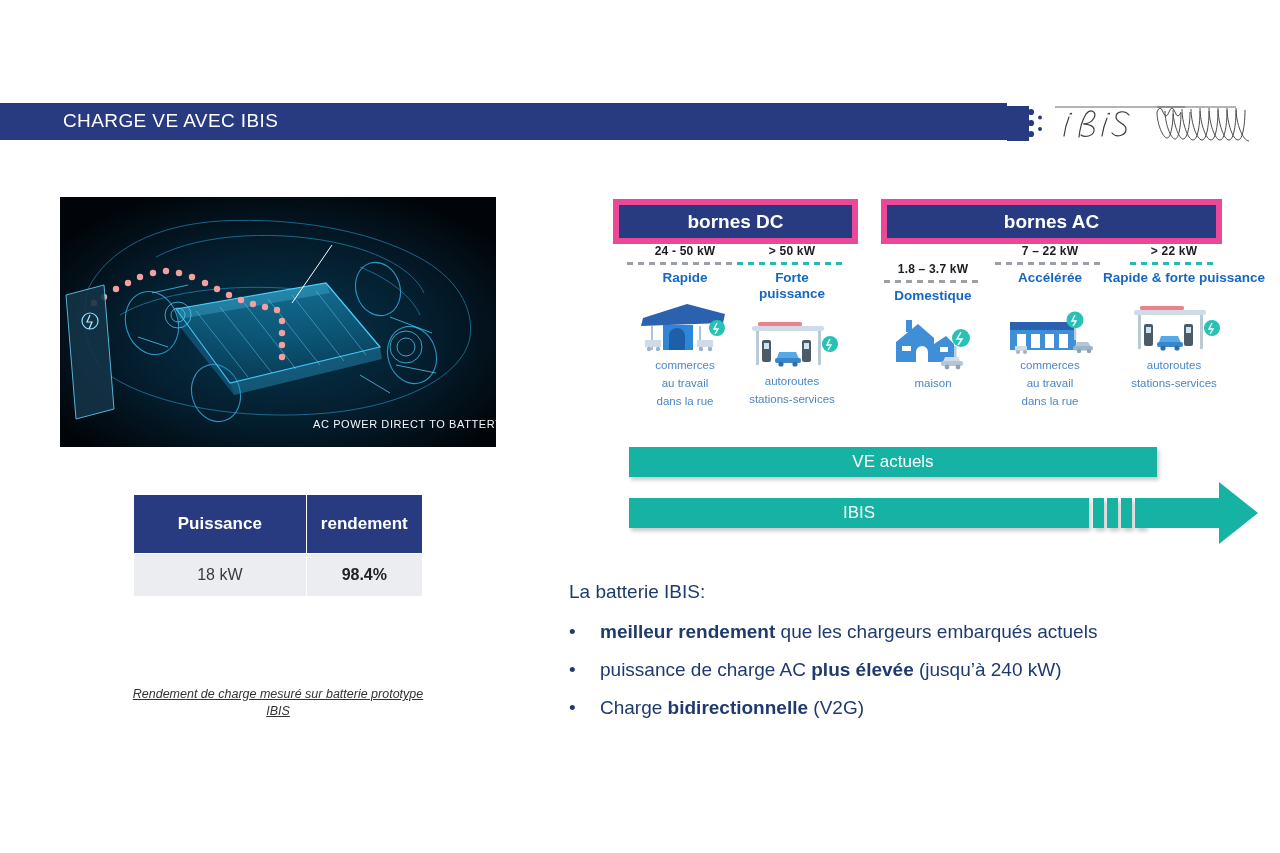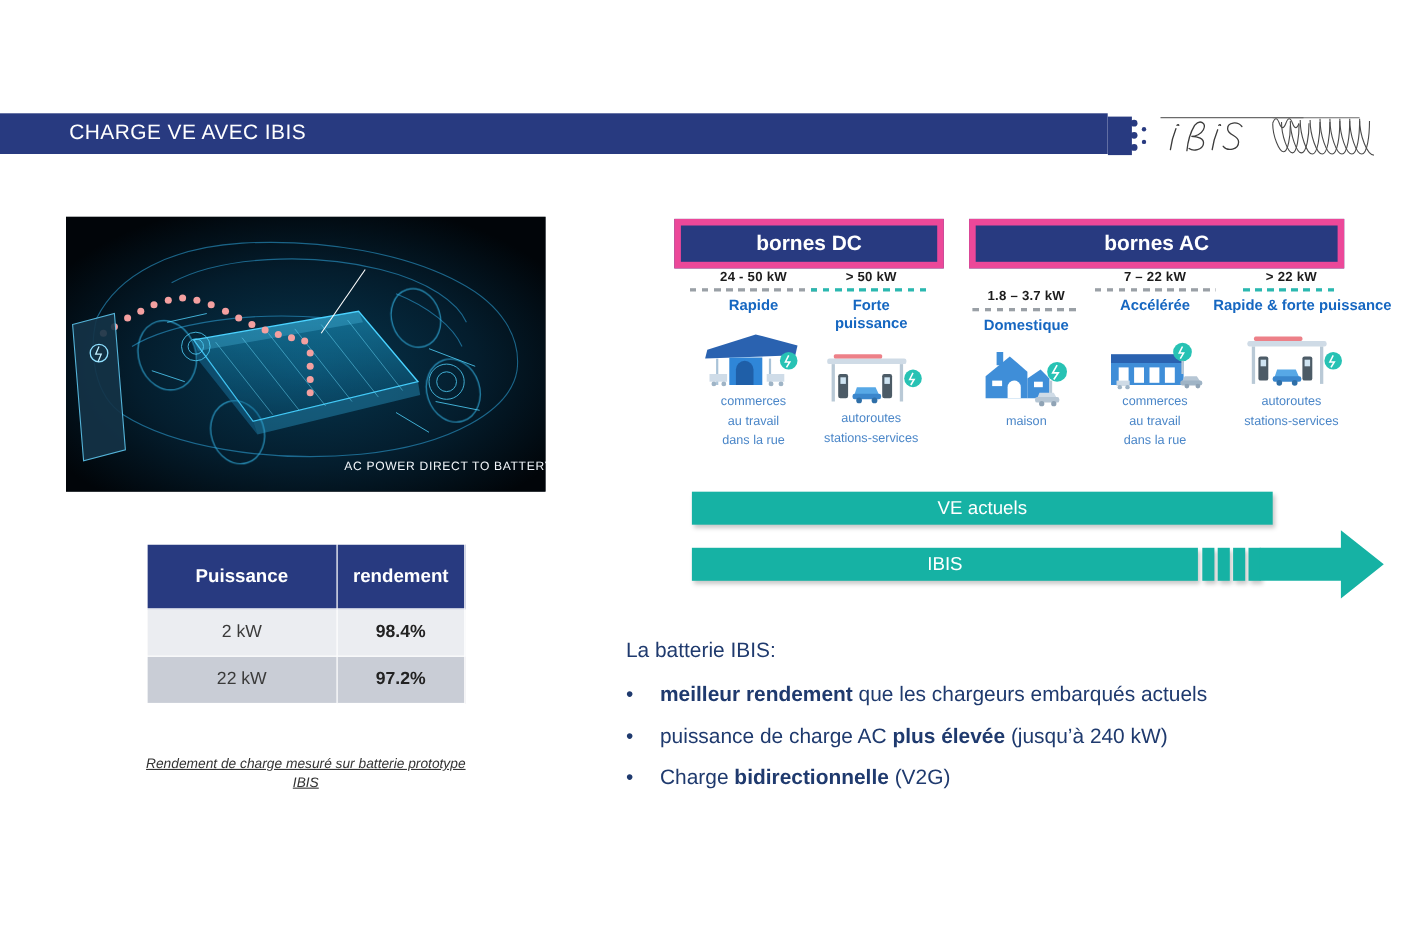--- a/index.html
+++ b/index.html
@@ -259,26 +259,22 @@
 
   <table class="tbl">
     <thead>
       <tr>
         <th class="c1">Puissance</th>
         <th class="c2">rendement</th>
       </tr>
     </thead>
     <tbody>
       <tr class="r-even">
-        <td>2 kW</td>
+        <td>18 kW</td>
         <td class="val">98.4%</td>
-      </tr>
-      <tr class="r-odd">
-        <td>22 kW</td>
-        <td class="val">97.2%</td>
       </tr>
     </tbody>
   </table>
   <div class="tbl-note">
     <span>Rendement de charge mesuré sur batterie prototype</span><br>
     <span>IBIS</span>
   </div>
 
   <div class="borne-head" id="borne-dc-head">bornes DC</div>
 

